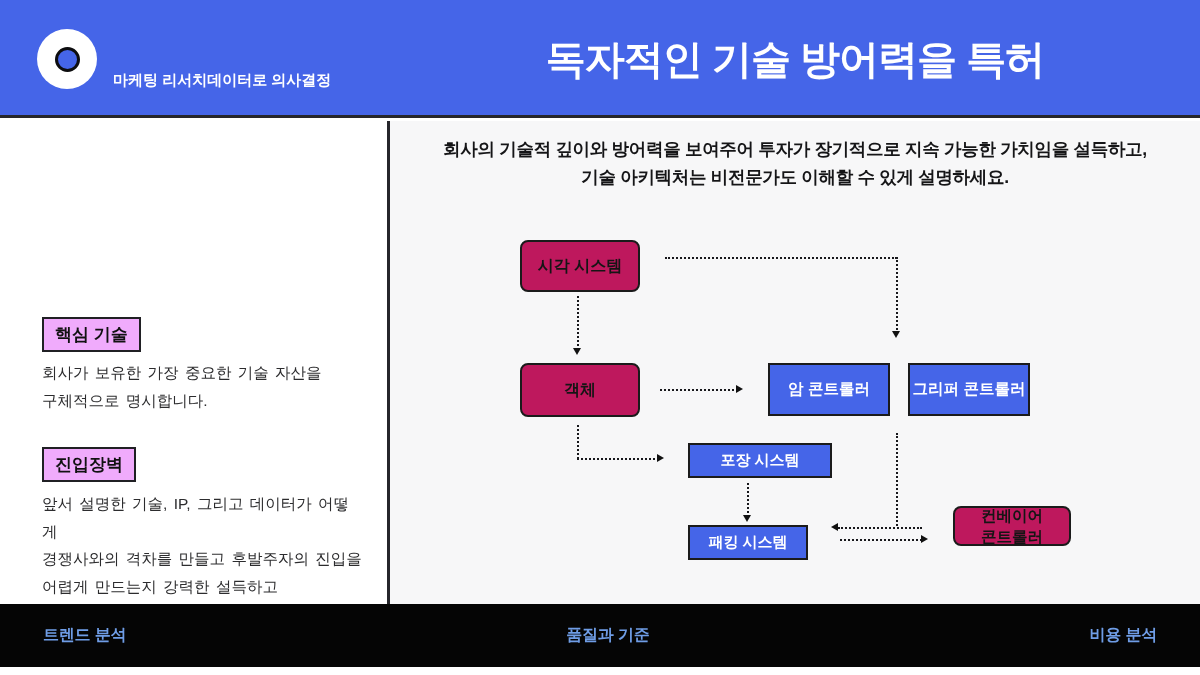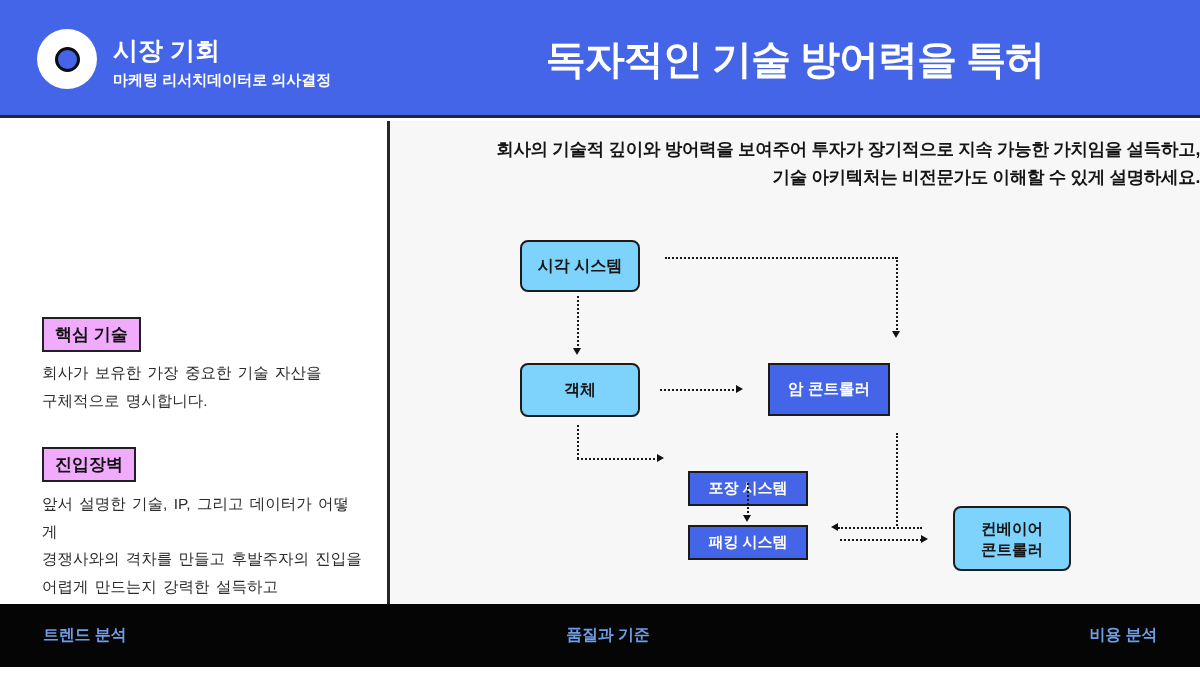--- a/index.html
+++ b/index.html
@@ -38,36 +38,36 @@
   .tag-box{position:absolute;left:42px;display:inline-block;border:2px solid #202024;
     padding:4px 11px;font-size:17px;font-weight:800;color:#111;background:#f0abfc;}
   .tag-core{top:196px;}
   .tag-barrier{top:326px;}
   .para{position:absolute;left:42px;width:320px;font-size:15.5px;font-weight:500;
     color:#2c2c2e;line-height:27.5px;word-spacing:2px;}
   .para-core{top:238px;}
   .para-barrier{top:369px;}
 
   
-  .desc{position:absolute;top:14px;left:0;width:810px;text-align:right;
+  .desc{position:absolute;top:14px;left:0;width:810px;text-align:center;
     font-size:17.5px;font-weight:700;color:#151517;line-height:28px;letter-spacing:-0.3px;}
 
   
   .diagram{position:absolute;inset:0;}
   .node{position:absolute;display:flex;align-items:center;justify-content:center;
-    text-align:center;border:2px solid var(--node-border);background:#7dd3fc;
+    text-align:center;border:2px solid var(--node-border);background:#be185d;
     font-weight:800;color:#151515;border-radius:8px;}
   .node.blue{background:var(--accent-blue);color:#fff;border-radius:0;}
   .node-vision{left:130px;top:119px;width:120px;height:52px;font-size:16px;}
   .node-object{left:130px;top:242px;width:120px;height:54px;font-size:16px;}
   .node-arm{left:378px;top:242px;width:122px;height:53px;font-size:15.5px;}
   .node-gripper{left:518px;top:242px;width:122px;height:53px;font-size:15.5px;}
-  .node-packaging{left:298px;top:322px;width:120px;height:35px;font-size:15px;border-radius:7px;margin-top:28px;}
+  .node-packaging{left:298px;top:322px;width:144px;height:35px;font-size:15px;border-radius:7px;}
   .node-packing{left:298px;top:404px;width:120px;height:35px;font-size:15px;border-radius:7px;}
-  .node-conveyor{left:563px;top:385px;width:118px;height:65px;font-size:15.5px;line-height:21px;flex-direction:column;}
+  .node-conveyor{left:563px;top:385px;width:118px;height:40px;font-size:15.5px;line-height:21px;flex-direction:column;}
 
   .hline{position:absolute;border-top:2px dotted #18181c;height:0;}
   .vline{position:absolute;border-left:2px dotted #18181c;width:0;}
   .arr{position:absolute;width:0;height:0;}
   .arr-down{border-left:4px solid transparent;border-right:4px solid transparent;border-top:7px solid #111;}
   .arr-right{border-top:4px solid transparent;border-bottom:4px solid transparent;border-left:7px solid #111;}
   .arr-left{border-top:4px solid transparent;border-bottom:4px solid transparent;border-right:7px solid #111;}
 
   
   .e1-v{left:187px;top:175px;height:54px;}       .e1-a{left:183px;top:227px;}
@@ -86,21 +86,20 @@
 </style>
 </head>
 <body>
 
 <div class="slide">
 
   <div class="header">
     <div class="logo">
       <div class="logo-inner"></div>
     </div>
-    <div class="section-title">시장 기회</div>
     <div class="section-subtitle">마케팅 리서치데이터로 의사결정</div>
     <h1 class="main-title">독자적인 기술 방어력을 특허</h1>
   </div>
 
   <div class="body">
 
     <div class="left-panel">
       <div class="tag-box tag-core">핵심 기술</div>
       <div class="para para-core">
         <div>회사가 보유한 가장 중요한 기술 자산을</div>
@@ -119,20 +118,21 @@
       <div class="desc">
         <div>회사의 기술적 깊이와 방어력을 보여주어 투자가 장기적으로 지속 가능한 가치임을 설득하고,</div>
         <div>기술 아키텍처는 비전문가도 이해할 수 있게 설명하세요.</div>
       </div>
 
       <div class="diagram">
 
         <div class="node node-vision">시각 시스템</div>
         <div class="node node-object">객체</div>
         <div class="node blue node-arm">암 콘트롤러</div>
+        <div class="node blue node-gripper">그리퍼 콘트롤러</div>
         <div class="node blue node-packaging">포장 시스템</div>
         <div class="node blue node-packing">패킹 시스템</div>
         <div class="node node-conveyor">
           <div>컨베이어</div>
           <div>콘트롤러</div>
         </div>
 
         <div>
           <div class="vline e1-v"></div>
           <div class="arr arr-down e1-a"></div>

